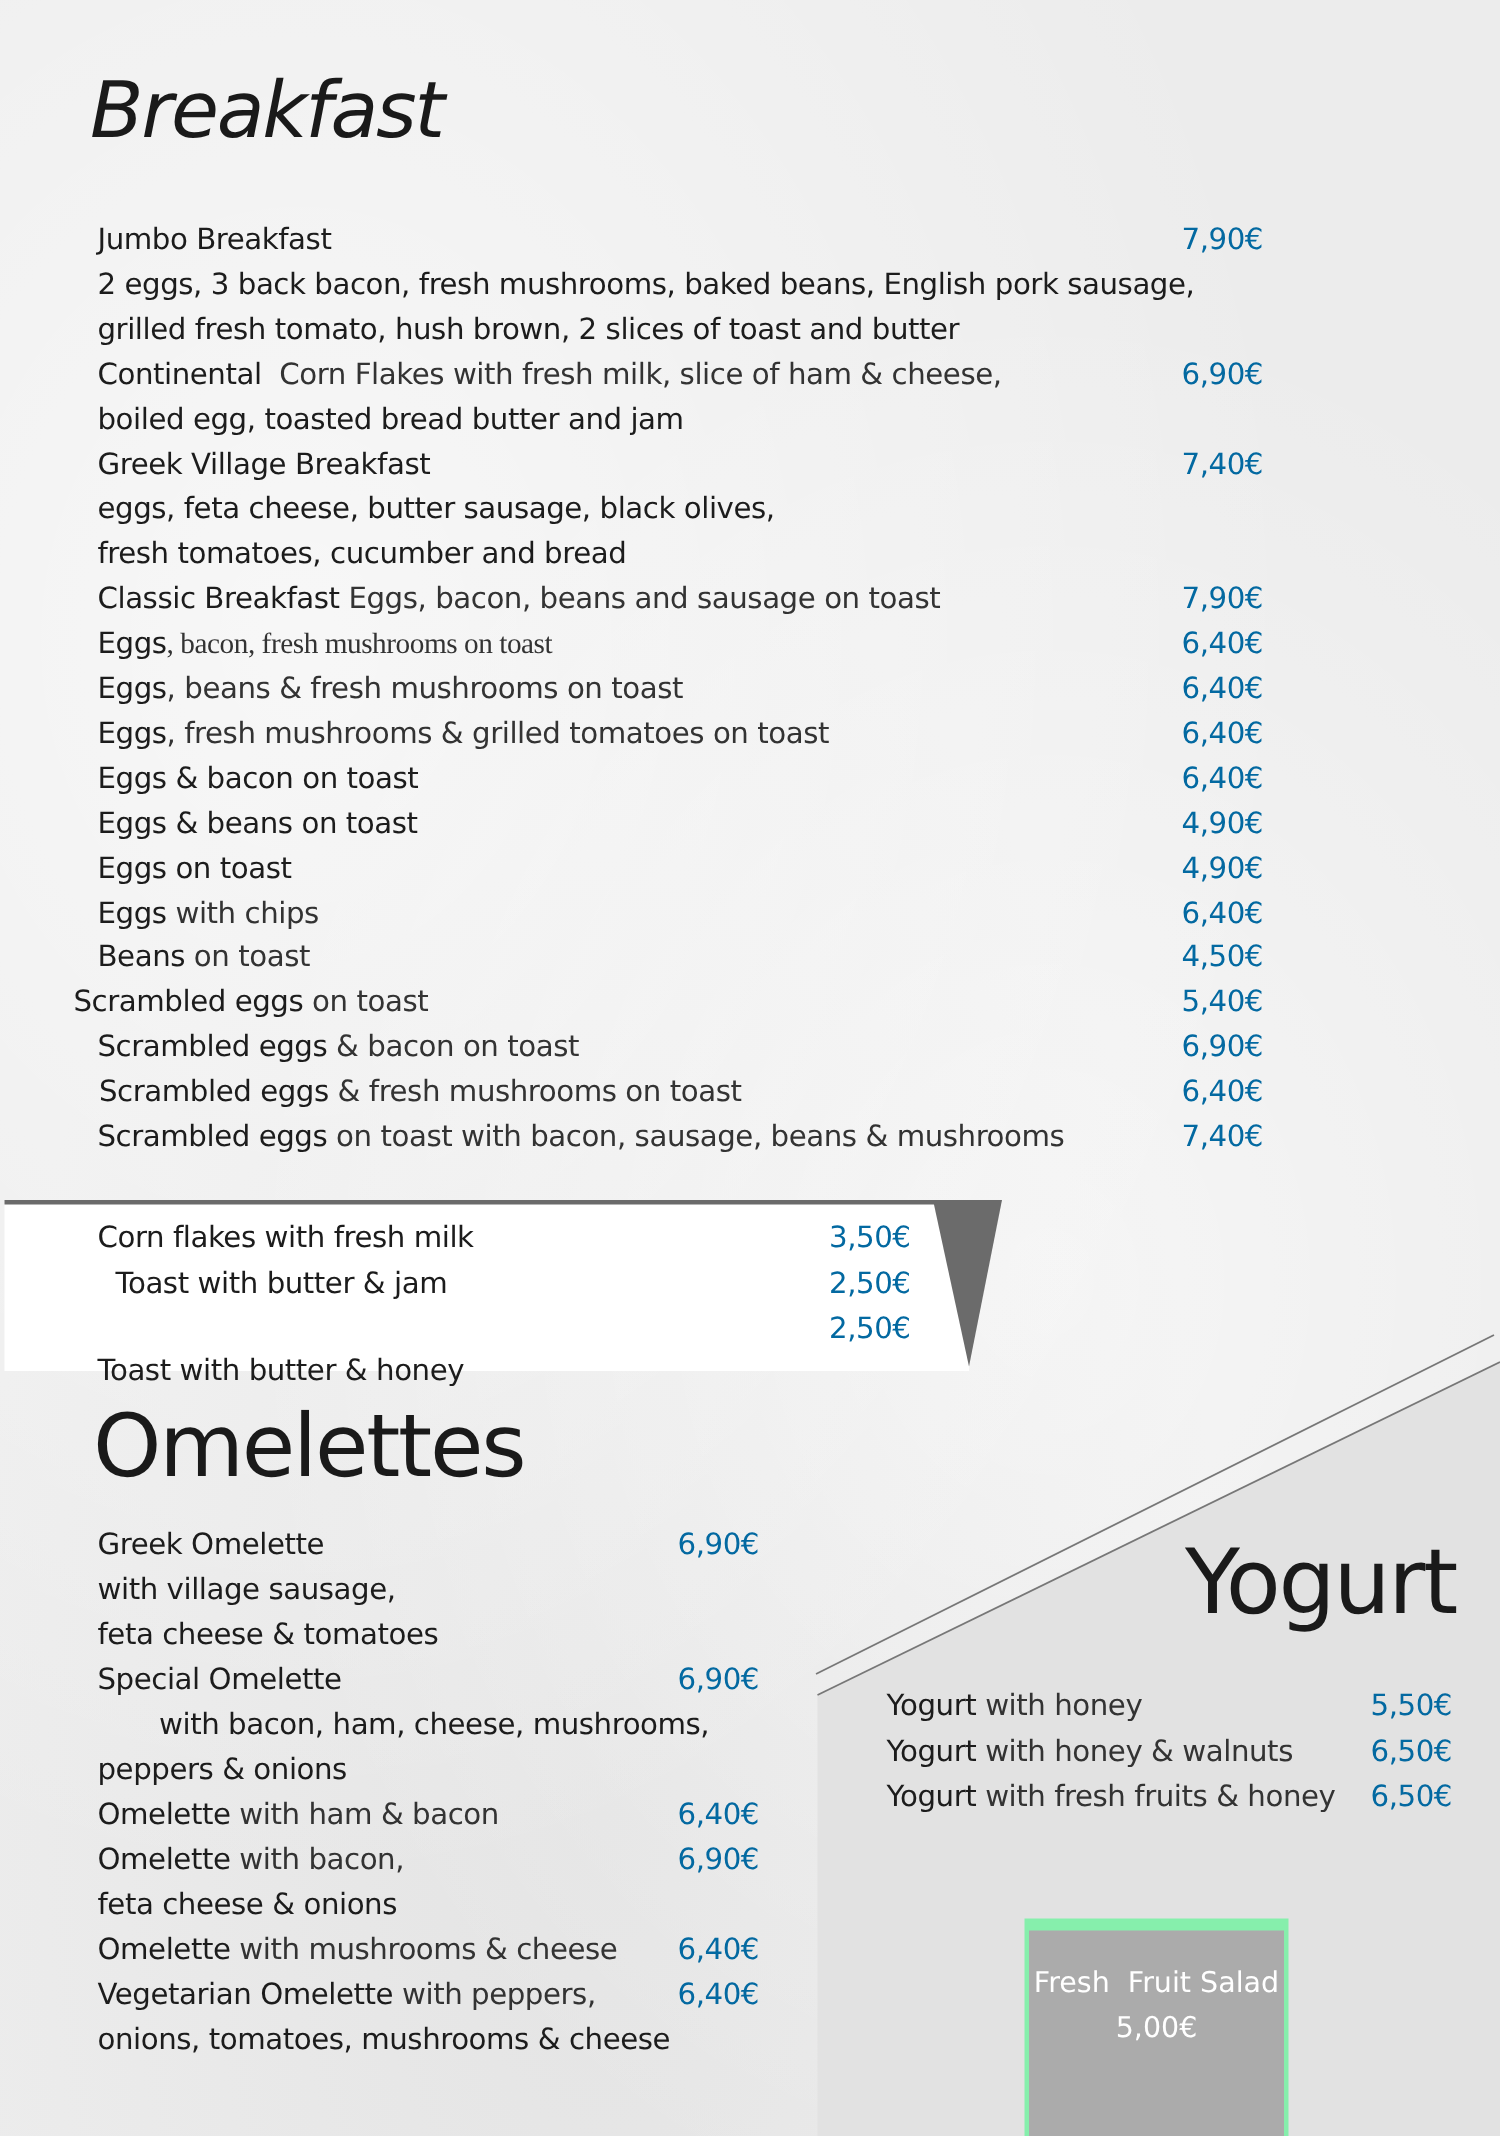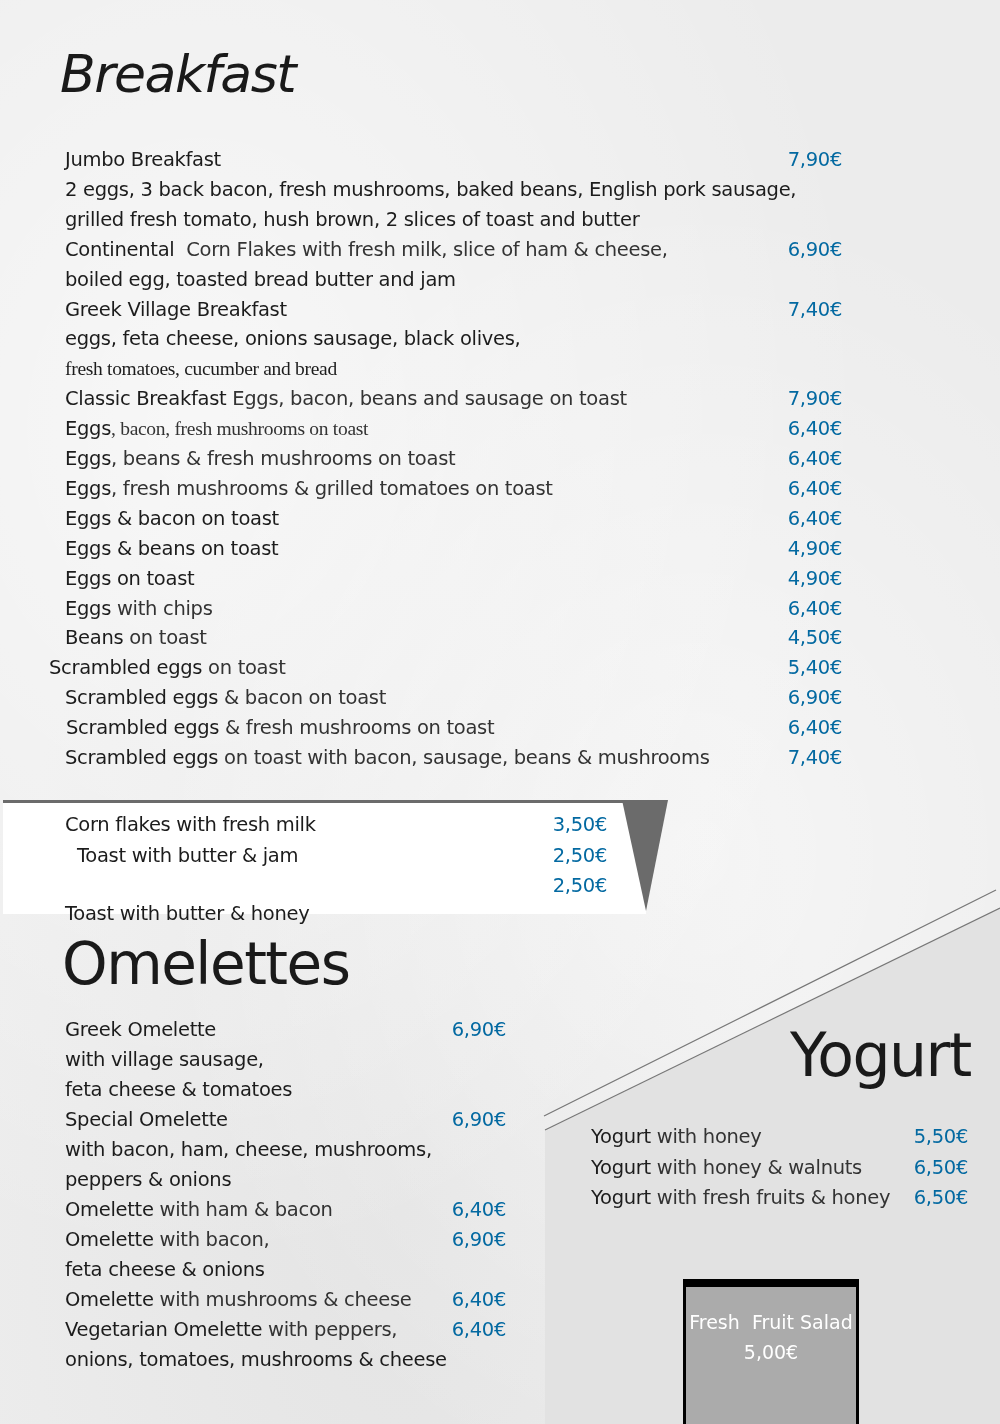--- a/index.html
+++ b/index.html
@@ -33,21 +33,21 @@
   }
   #ribbon-tip {
     position: absolute; left: 622px; top: 800px; width: 46px; height: 111px;
   }
   
   #yogurt-panel {
     position: absolute; left: 0; top: 0; width: 1000px; height: 1424px; pointer-events: none;
   }
   #salad-box {
     position: absolute; left: 683px; top: 1279px; width: 176px; height: 145px;
-    background: #000000;
+    background: #86efac;
   }
   #salad-inner {
     position: absolute; left: 3px; top: 8px; width: 170px; height: 137px;
     background: #ababab; color: #fff; text-align: center;
   }
   #salad-inner div { font-size: 19px; line-height: 30px; }
 </style>
 </head>
 <body>
 
@@ -62,22 +62,22 @@
 <div id="breakfast-list">
     <div class="line" style="left: 65px; top: 145px;"><span class="strong" style="white-space: pre;">Jumbo Breakfast</span></div>
     <div class="price" style="left: 742px; width: 100px; top: 145px;">7,90€</div>
     <div class="line" style="left: 65px; top: 174.9px;"><span class="strong" style="white-space: pre;">2 eggs, 3 back bacon, fresh mushrooms, baked beans, English pork sausage,</span></div>
     <div class="line" style="left: 65px; top: 204.8px;"><span class="strong" style="white-space: pre;">grilled fresh tomato, hush brown, 2 slices of toast and butter</span></div>
     <div class="line" style="left: 65px; top: 234.7px;"><span class="strong" style="white-space: pre;">Continental</span><span style="white-space: pre;">  Corn Flakes with fresh milk, slice of ham &amp; cheese,</span></div>
     <div class="price" style="left: 742px; width: 100px; top: 234.7px;">6,90€</div>
     <div class="line" style="left: 65px; top: 264.6px;"><span class="strong" style="white-space: pre;">boiled egg, toasted bread butter and jam</span></div>
     <div class="line" style="left: 65px; top: 294.5px;"><span class="strong" style="white-space: pre;">Greek Village Breakfast</span></div>
     <div class="price" style="left: 742px; width: 100px; top: 294.5px;">7,40€</div>
-    <div class="line" style="left: 65px; top: 324.4px;"><span class="strong" style="white-space: pre;">eggs, feta cheese, onions sausage, black olives,</span></div>
-    <div class="line" style="left: 65px; top: 354.3px;"><span class="strong" style="white-space: pre; font-family: Liberation Serif, serif;">fresh tomatoes, cucumber and bread</span></div>
+    <div class="line" style="left: 65px; top: 324.4px;"><span class="strong" style="white-space: pre;">eggs, feta cheese, butter sausage, black olives,</span></div>
+    <div class="line" style="left: 65px; top: 354.3px;"><span class="strong" style="white-space: pre;">fresh tomatoes, cucumber and bread</span></div>
     <div class="line" style="left: 65px; top: 384.2px;"><span class="strong" style="white-space: pre;">Classic Breakfast</span><span style="white-space: pre;"> Eggs, bacon, beans and sausage on toast</span></div>
     <div class="price" style="left: 742px; width: 100px; top: 384.2px;">7,90€</div>
     <div class="line" style="left: 65px; top: 414.1px;"><span class="strong" style="white-space: pre;">Eggs</span><span style="white-space: pre; font-family: Liberation Serif, serif;">, bacon, fresh mushrooms on toast</span></div>
     <div class="price" style="left: 742px; width: 100px; top: 414.1px;">6,40€</div>
     <div class="line" style="left: 65px; top: 444px;"><span class="strong" style="white-space: pre;">Eggs</span><span style="white-space: pre;">, beans &amp; fresh mushrooms on toast</span></div>
     <div class="price" style="left: 742px; width: 100px; top: 444px;">6,40€</div>
     <div class="line" style="left: 65px; top: 473.9px;"><span class="strong" style="white-space: pre;">Eggs</span><span style="white-space: pre;">, fresh mushrooms &amp; grilled tomatoes on toast</span></div>
     <div class="price" style="left: 742px; width: 100px; top: 473.9px;">6,40€</div>
     <div class="line" style="left: 65px; top: 503.8px;"><span class="strong" style="white-space: pre;">Eggs &amp; bacon on toast</span></div>
     <div class="price" style="left: 742px; width: 100px; top: 503.8px;">6,40€</div>
@@ -113,21 +113,21 @@
   </div>
 
 <h1 class="heading" style="left:62px; top:930px; font-size:58px;">Omelettes</h1>
 <div id="omelettes-list">
     <div class="line" style="left: 65px; top: 1015px;"><span class="strong" style="white-space: pre;">Greek Omelette</span></div>
     <div class="price" style="left: 406px; width: 100px; top: 1015px;">6,90€</div>
     <div class="line" style="left: 65px; top: 1045px;"><span class="strong" style="white-space: pre;">with village sausage,</span></div>
     <div class="line" style="left: 65px; top: 1075px;"><span class="strong" style="white-space: pre;">feta cheese &amp; tomatoes</span></div>
     <div class="line" style="left: 65px; top: 1105px;"><span class="strong" style="white-space: pre;">Special Omelette</span></div>
     <div class="price" style="left: 406px; width: 100px; top: 1105px;">6,90€</div>
-    <div class="line" style="left: 65px; top: 1135px;"><span class="strong" style="white-space: pre;">with bacon, ham, cheese, mushrooms,</span></div>
+    <div class="line" style="left: 65px; top: 1135px;"><span class="strong" style="white-space: pre; margin-left: 41px;">with bacon, ham, cheese, mushrooms,</span></div>
     <div class="line" style="left: 65px; top: 1165px;"><span class="strong" style="white-space: pre;">peppers &amp; onions</span></div>
     <div class="line" style="left: 65px; top: 1195px;"><span class="strong" style="white-space: pre;">Omelette</span><span style="white-space: pre;"> with ham &amp; bacon</span></div>
     <div class="price" style="left: 406px; width: 100px; top: 1195px;">6,40€</div>
     <div class="line" style="left: 65px; top: 1225px;"><span class="strong" style="white-space: pre;">Omelette</span><span style="white-space: pre;"> with bacon,</span></div>
     <div class="price" style="left: 406px; width: 100px; top: 1225px;">6,90€</div>
     <div class="line" style="left: 65px; top: 1255px;"><span class="strong" style="white-space: pre;">feta cheese &amp; onions</span></div>
     <div class="line" style="left: 65px; top: 1285px;"><span class="strong" style="white-space: pre;">Omelette</span><span style="white-space: pre;"> with mushrooms &amp; cheese</span></div>
     <div class="price" style="left: 406px; width: 100px; top: 1285px;">6,40€</div>
     <div class="line" style="left: 65px; top: 1315px;"><span class="strong" style="white-space: pre;">Vegetarian Omelette</span><span style="white-space: pre;"> with peppers,</span></div>
     <div class="price" style="left: 406px; width: 100px; top: 1315px;">6,40€</div>

